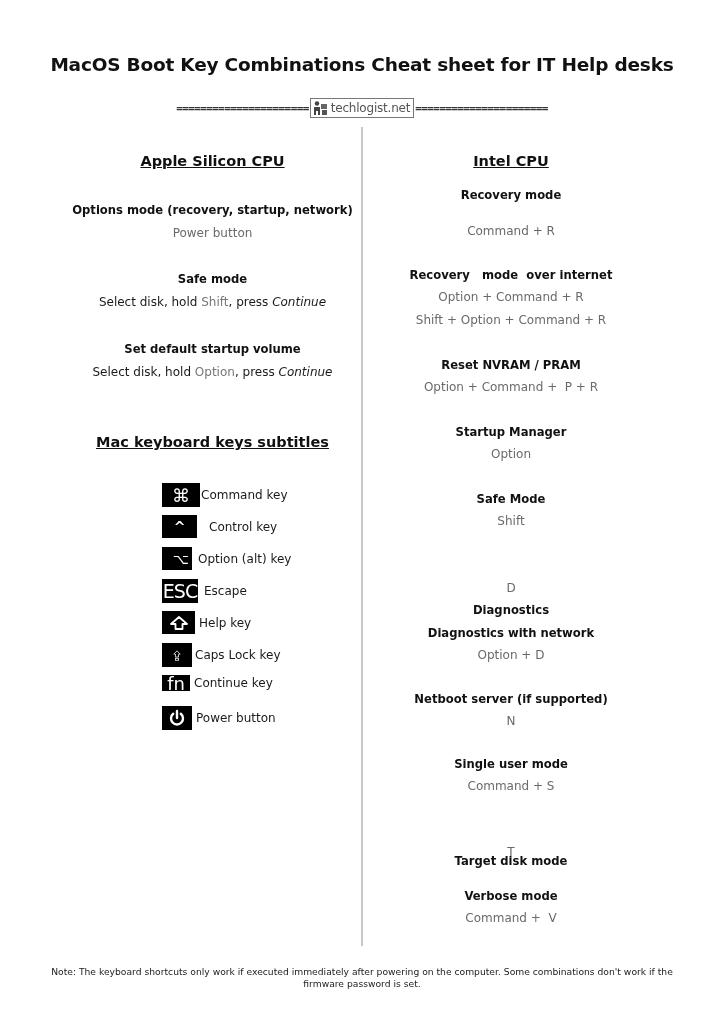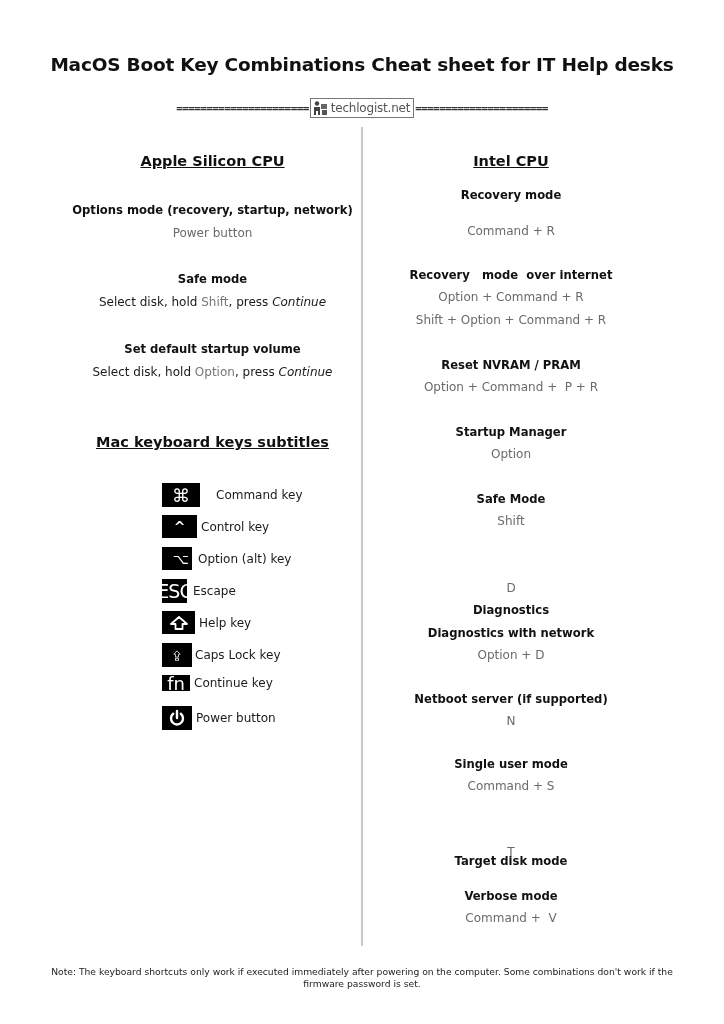--- a/index.html
+++ b/index.html
@@ -56,32 +56,32 @@
 <div class="abs left-col lbl" style="top:272px;">Safe mode</div>
 <div class="abs left-col val-dark" style="top:295px;"><span>Select disk, hold </span><span class="gray">Shift</span><span>, press </span><i>Continue</i></div>
 
 <div class="abs left-col lbl" style="top:342px;">Set default startup volume</div>
 <div class="abs left-col val-dark" style="top:365px;"><span>Select disk, hold </span><span class="gray">Option</span><span>, press </span><i>Continue</i></div>
 
 <div class="abs left-col col-head" style="top:434px;">Mac keyboard keys subtitles</div>
 
 <div class="abs key-row" style="top:483px;">
   <span class="keybox" style="width:38px;height:24px;font-size:18px;">⌘</span>
-  <span class="key-label" style="margin-left:16px;">Command key</span>
+  <span class="key-label" style="margin-left:1px;">Command key</span>
 </div>
 <div class="abs key-row" style="top:515px;">
   <span class="keybox" style="width:35px;height:23px;font-size:14px;font-weight:bold;">^</span>
-  <span class="key-label" style="margin-left:4px;">Control key</span>
+  <span class="key-label" style="margin-left:12px;">Control key</span>
 </div>
 <div class="abs key-row" style="top:547px;">
   <span class="keybox" style="width:30px;height:23px;font-size:14px;justify-content:flex-end;padding-right:3px;box-sizing:border-box;">⌥</span>
   <span class="key-label" style="margin-left:6px;">Option (alt) key</span>
 </div>
 <div class="abs key-row" style="top:579px;">
-  <span class="keybox" style="width:25px;height:24px;font-size:19px;letter-spacing:-1px;">ESC</span>
+  <span class="keybox" style="width:36px;height:24px;font-size:19px;letter-spacing:-1px;">ESC</span>
   <span class="key-label" style="margin-left:6px;">Escape</span>
 </div>
 <div class="abs key-row" style="top:611px;">
   <span class="keybox" style="width:33px;height:23px;">
     <svg width="18" height="14" viewBox="0 0 18 14">
         <path d="M9 1 L17 8 H12.5 V13 H5.5 V8 H1 Z" fill="none" stroke="#fff" stroke-width="1.8" stroke-linejoin="round"></path>
       </svg>
   </span>
   <span class="key-label" style="margin-left:4px;">Help key</span>
 </div>

